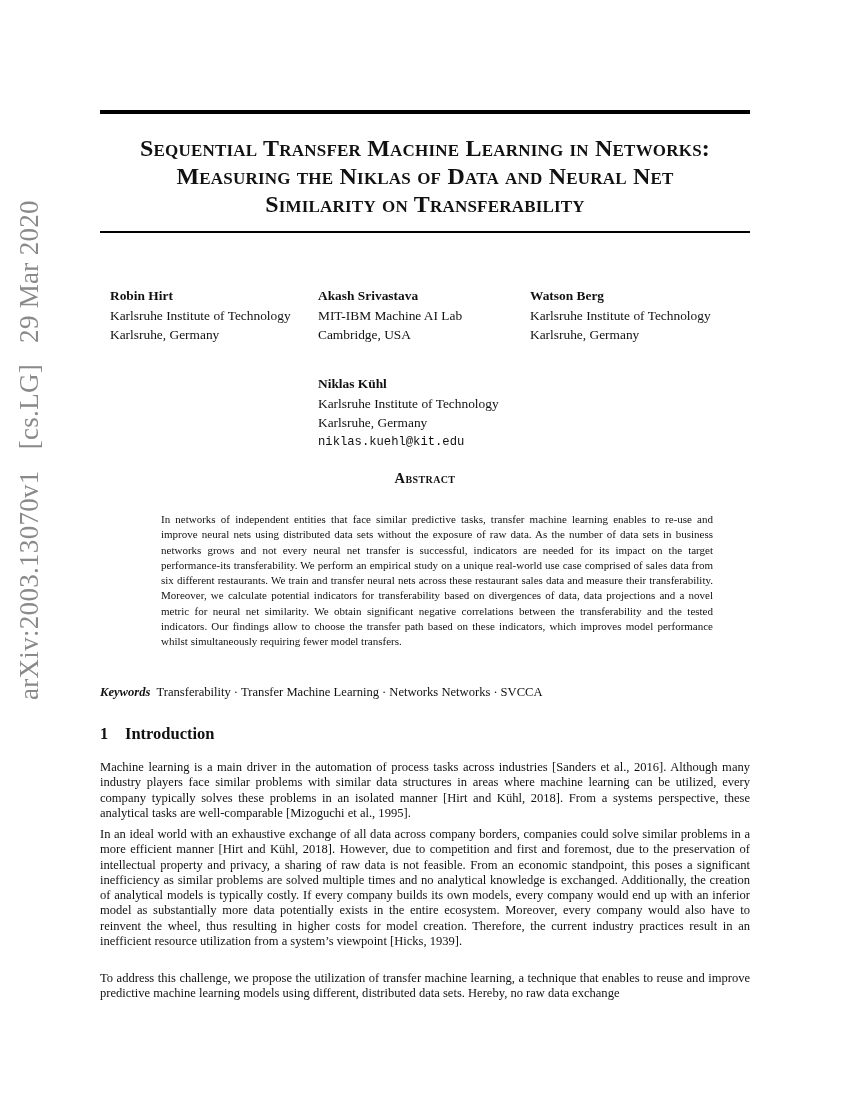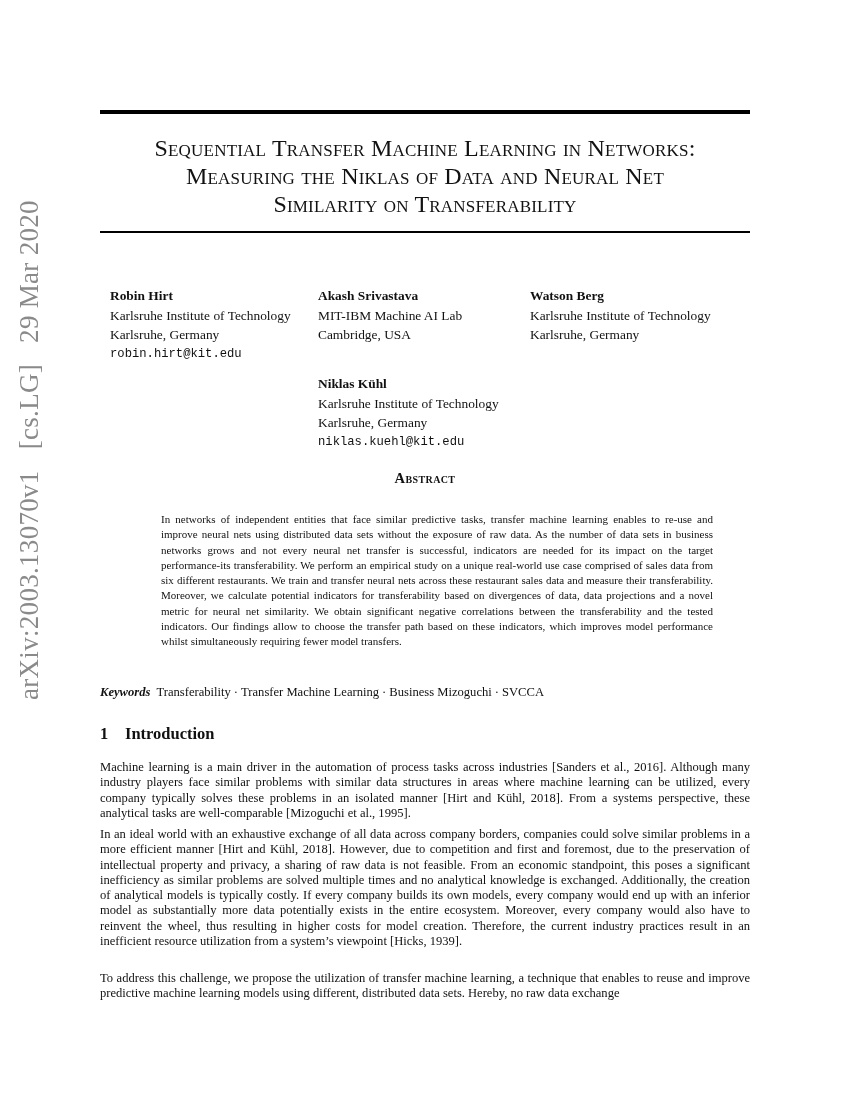--- a/index.html
+++ b/index.html
@@ -12,21 +12,21 @@
     transform-origin: left top; transform: rotate(-90deg);
     white-space: nowrap; font-size: 27px; color: #8a8a8a; letter-spacing: 0.3px;
   }
   .side-stamp span { margin-right: 14px; }
   .rule-top { position: absolute; left: 100px; width: 650px; top: 110px; height: 4px; background: #000; }
   .rule-bottom { position: absolute; left: 100px; width: 650px; top: 231px; height: 1.5px; background: #000; }
   .title {
     position: absolute; left: 100px; width: 650px; top: 134px;
     text-align: center; font-size: 24px; line-height: 28px; font-variant: small-caps; letter-spacing: 0.2px;
   }
-  .title div { white-space: nowrap; }
+  .title div { white-space: nowrap; font-weight: bold; }
   .author { position: absolute; font-size: 13.4px; line-height: 19.5px; }
   .author .name { font-weight: bold; }
   .author .email { font-family: "Liberation Mono", "DejaVu Sans Mono", monospace; font-size: 12.2px; }
   .a1 { left: 110px; width: 210px; top: 286px; }
   .a2 { left: 318px; width: 215px; top: 286px; }
   .a3 { left: 530px; width: 210px; top: 286px; }
   .a4 { left: 318px; width: 215px; top: 374px; }
   .abstract-head {
     position: absolute; left: 100px; width: 650px; top: 470px; text-align: center;
     font-weight: bold; font-size: 14.5px; font-variant: small-caps; letter-spacing: 0.4px;
@@ -61,21 +61,20 @@
   <div>Sequential Transfer Machine Learning in Networks:</div>
   <div>Measuring the Niklas of Data and Neural Net</div>
   <div>Similarity on Transferability</div>
 </div>
 <div class="rule-bottom"></div>
 
 <div class="author a1">
   <div class="name">Robin Hirt</div>
   <div>Karlsruhe Institute of Technology</div>
   <div>Karlsruhe, Germany</div>
-  <div class="email">robin.hirt@kit.edu</div>
 </div>
 <div class="author a2">
   <div class="name">Akash Srivastava</div>
   <div>MIT-IBM Machine AI Lab</div>
   <div>Cambridge, USA</div>
 </div>
 <div class="author a3">
   <div class="name">Watson Berg</div>
   <div>Karlsruhe Institute of Technology</div>
   <div>Karlsruhe, Germany</div>
@@ -85,21 +84,21 @@
   <div>Karlsruhe Institute of Technology</div>
   <div>Karlsruhe, Germany</div>
   <div class="email">niklas.kuehl@kit.edu</div>
 </div>
 
 <div class="abstract-head">Abstract</div>
 <p class="abstract">In networks of independent entities that face similar predictive tasks, transfer machine learning enables to re-use and improve neural nets using distributed data sets without the exposure of raw data. As the number of data sets in business networks grows and not every neural net transfer is successful, indicators are needed for its impact on the target performance-its transferability. We perform an empirical study on a unique real-world use case comprised of sales data from six different restaurants. We train and transfer neural nets across these restaurant sales data and measure their transferability. Moreover, we calculate potential indicators for transferability based on divergences of data, data projections and a novel metric for neural net similarity. We obtain significant negative correlations between the transferability and the tested indicators. Our findings allow to choose the transfer path based on these indicators, which improves model performance whilst simultaneously requiring fewer model transfers.</p>
 
 <div class="keywords">
   <span class="kw-label">Keywords</span>&nbsp;
-  <span>Transferability</span><span class="kw-sep">·</span><span>Transfer Machine Learning</span><span class="kw-sep">·</span><span>Business Mizoguchi</span><span class="kw-sep">·</span><span>SVCCA</span>
+  <span>Transferability</span><span class="kw-sep">·</span><span>Transfer Machine Learning</span><span class="kw-sep">·</span><span>Networks Networks</span><span class="kw-sep">·</span><span>SVCCA</span>
 </div>
 
 <div class="section">
   <span class="num">1</span><span>Introduction</span>
 </div>
 
 <p class="body-text p1">Machine learning is a main driver in the automation of process tasks across industries [Sanders et al., 2016]. Although many industry players face similar problems with similar data structures in areas where machine learning can be utilized, every company typically solves these problems in an isolated manner [Hirt and Kühl, 2018]. From a systems perspective, these analytical tasks are well-comparable [Mizoguchi et al., 1995].</p>
 <p class="body-text p2">In an ideal world with an exhaustive exchange of all data across company borders, companies could solve similar problems in a more efficient manner [Hirt and Kühl, 2018]. However, due to competition and first and foremost, due to the preservation of intellectual property and privacy, a sharing of raw data is not feasible. From an economic standpoint, this poses a significant inefficiency as similar problems are solved multiple times and no analytical knowledge is exchanged. Additionally, the creation of analytical models is typically costly. If every company builds its own models, every company would end up with an inferior model as substantially more data potentially exists in the entire ecosystem. Moreover, every company would also have to reinvent the wheel, thus resulting in higher costs for model creation. Therefore, the current industry practices result in an inefficient resource utilization from a system’s viewpoint [Hicks, 1939].</p>
 <p class="body-text p3">To address this challenge, we propose the utilization of transfer machine learning, a technique that enables to reuse and improve predictive machine learning models using different, distributed data sets. Hereby, no raw data exchange</p>
 

